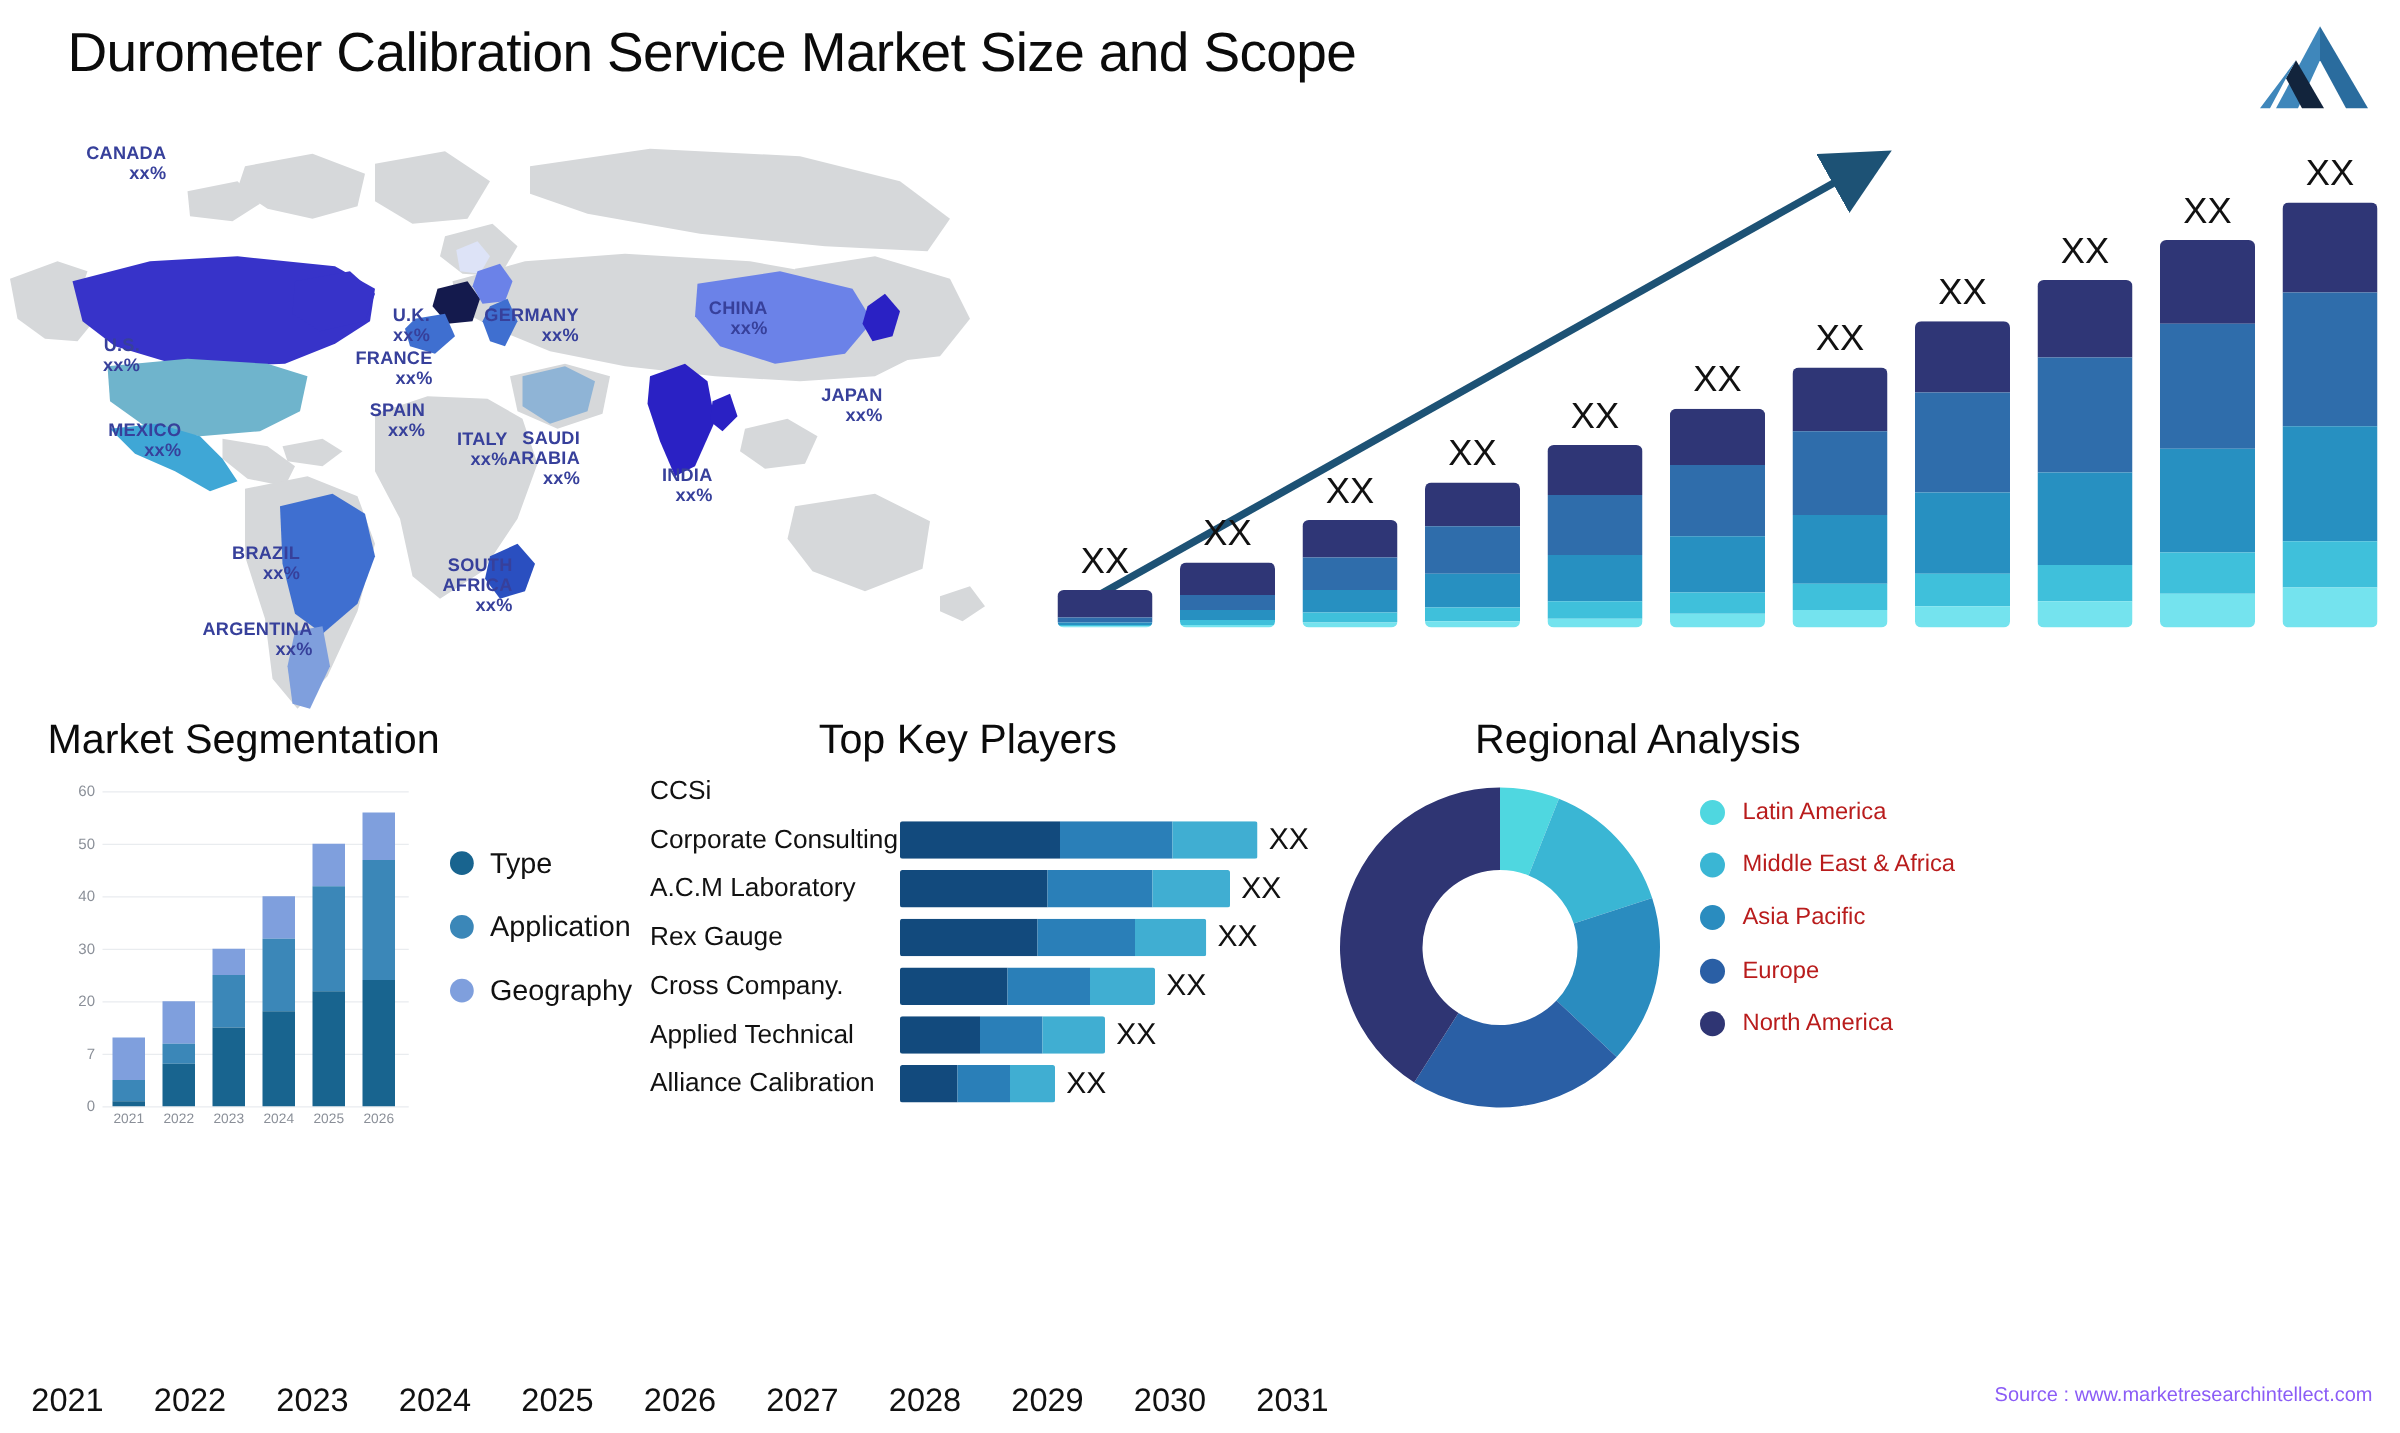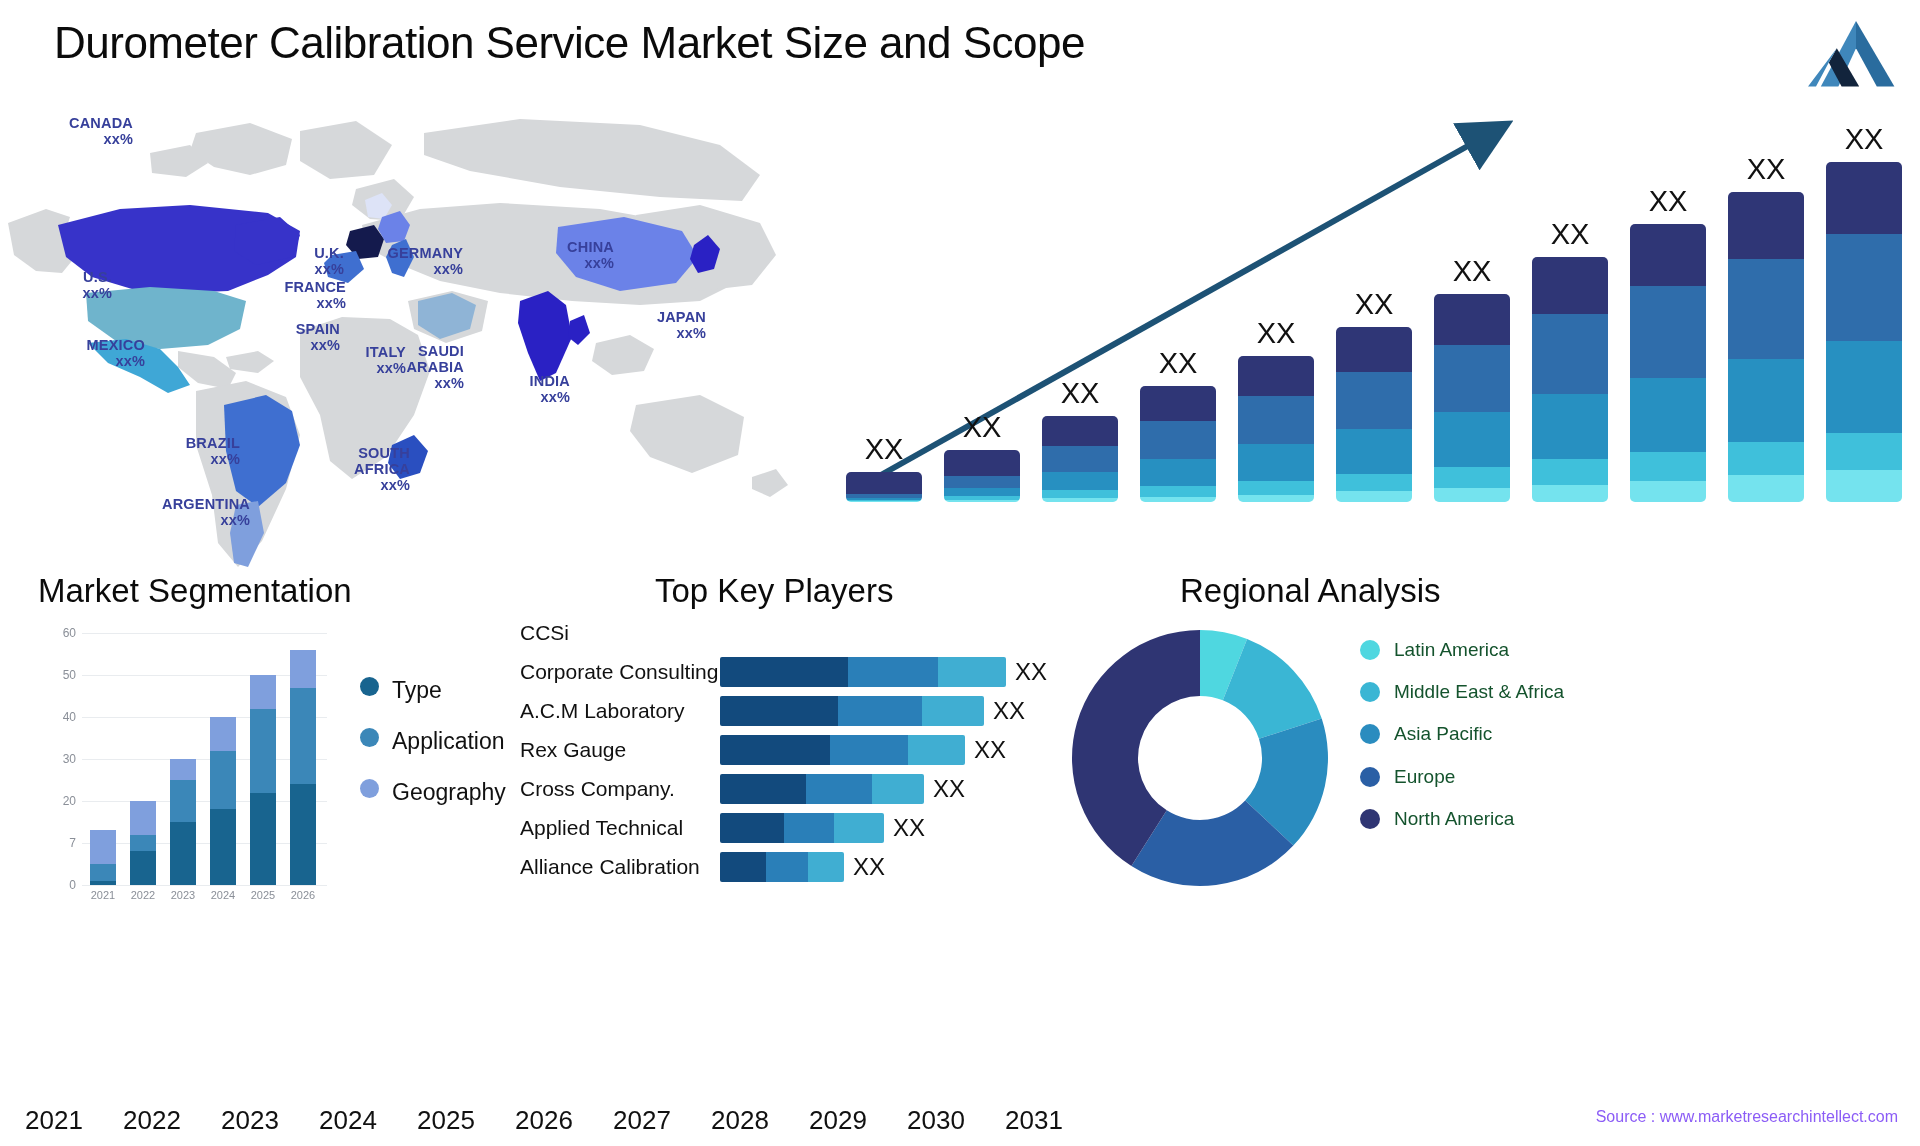--- a/index.html
+++ b/index.html
@@ -46,37 +46,37 @@
   .sec-title{position:absolute;font-size:33px;color:#0b0b0b;font-weight:400;}
   
   #seg{position:absolute;left:30px;top:615px;width:500px;height:310px;}
   #seg-plot{position:absolute;left:52px;top:18px;width:245px;height:252px;}
   .seg-grid{position:absolute;left:0;width:245px;height:1px;background:#e9ecef;}
   .seg-ylab{position:absolute;right:251px;font-size:12px;color:#8a8f98;text-align:right;width:22px;}
   .seg-col{position:absolute;bottom:0;width:26px;display:flex;flex-direction:column;justify-content:flex-end;}
   .seg-seg{width:100%;}
   .seg-xlab{position:absolute;top:256px;width:34px;text-align:center;font-size:11px;color:#8a8f98;}
   #seg-legend{position:absolute;left:330px;top:62px;}
-  .seg-leg-row{display:flex;align-items:flex-start;margin-bottom:24px;}
+  .seg-leg-row{display:flex;align-items:center;margin-bottom:24px;}
   .seg-dot{width:19px;height:19px;border-radius:50%;margin-right:13px;}
   .seg-leg-label{font-size:23px;color:#111;}
   
   #players{position:absolute;left:520px;top:570px;width:580px;height:350px;}
   .pl-row{position:absolute;left:0;height:30px;display:flex;align-items:center;}
   .pl-name{width:200px;text-align:left;font-size:21px;color:#111;white-space:nowrap;}
   .pl-bar{height:30px;display:flex;border-radius:2px;overflow:hidden;}
   .pl-seg{height:100%;}
   .pl-xx{font-size:24px;color:#111;margin-left:9px;}
   
   #regional{position:absolute;left:1060px;top:570px;width:860px;height:380px;}
   #donut{position:absolute;left:10px;top:58px;}
   #reg-legend{position:absolute;left:300px;top:68px;}
   .reg-leg-row{display:flex;align-items:flex-start;margin-bottom:19px;}
   .reg-dot{width:20px;height:20px;border-radius:50%;margin-right:14px;flex:none;margin-top:2px;}
-  .reg-leg-label{font-size:19px;color:#14532d;line-height:1.22;max-width:180px;}
+  .reg-leg-label{font-size:19px;color:#b91c1c;line-height:1.22;max-width:180px;}
   
   #source{position:absolute;right:22px;bottom:20px;font-size:16px;color:#8b5cf6;}
 </style>
 </head>
 <body>
 
 <div id="page-title">Durometer Calibration Service Market Size and Scope</div>
 
 <div id="logo">
   <svg class="mark" viewBox="0 0 120 92">

